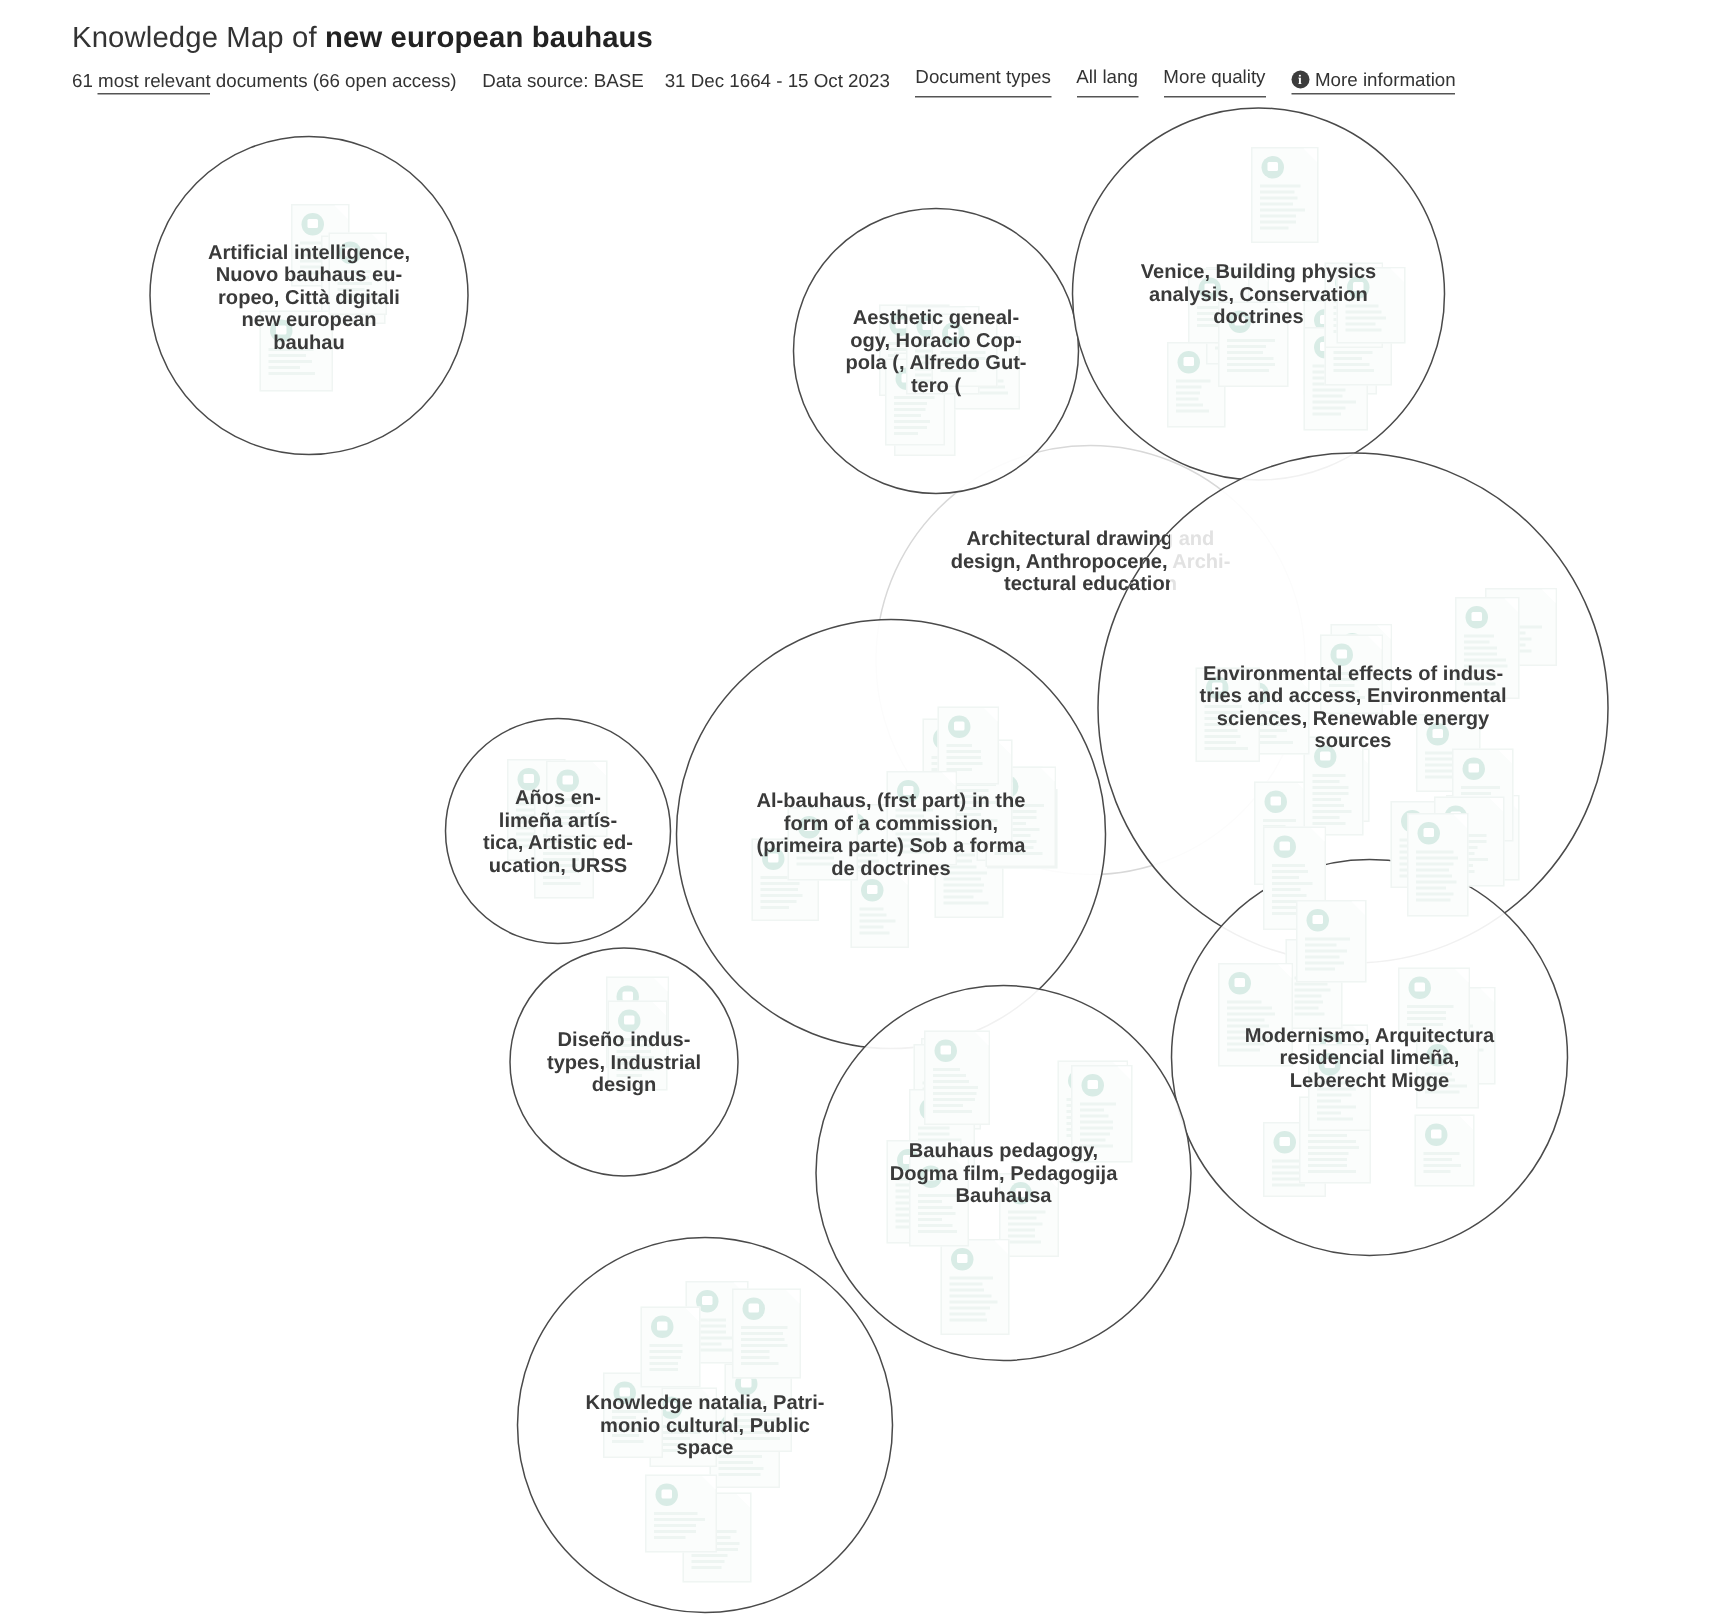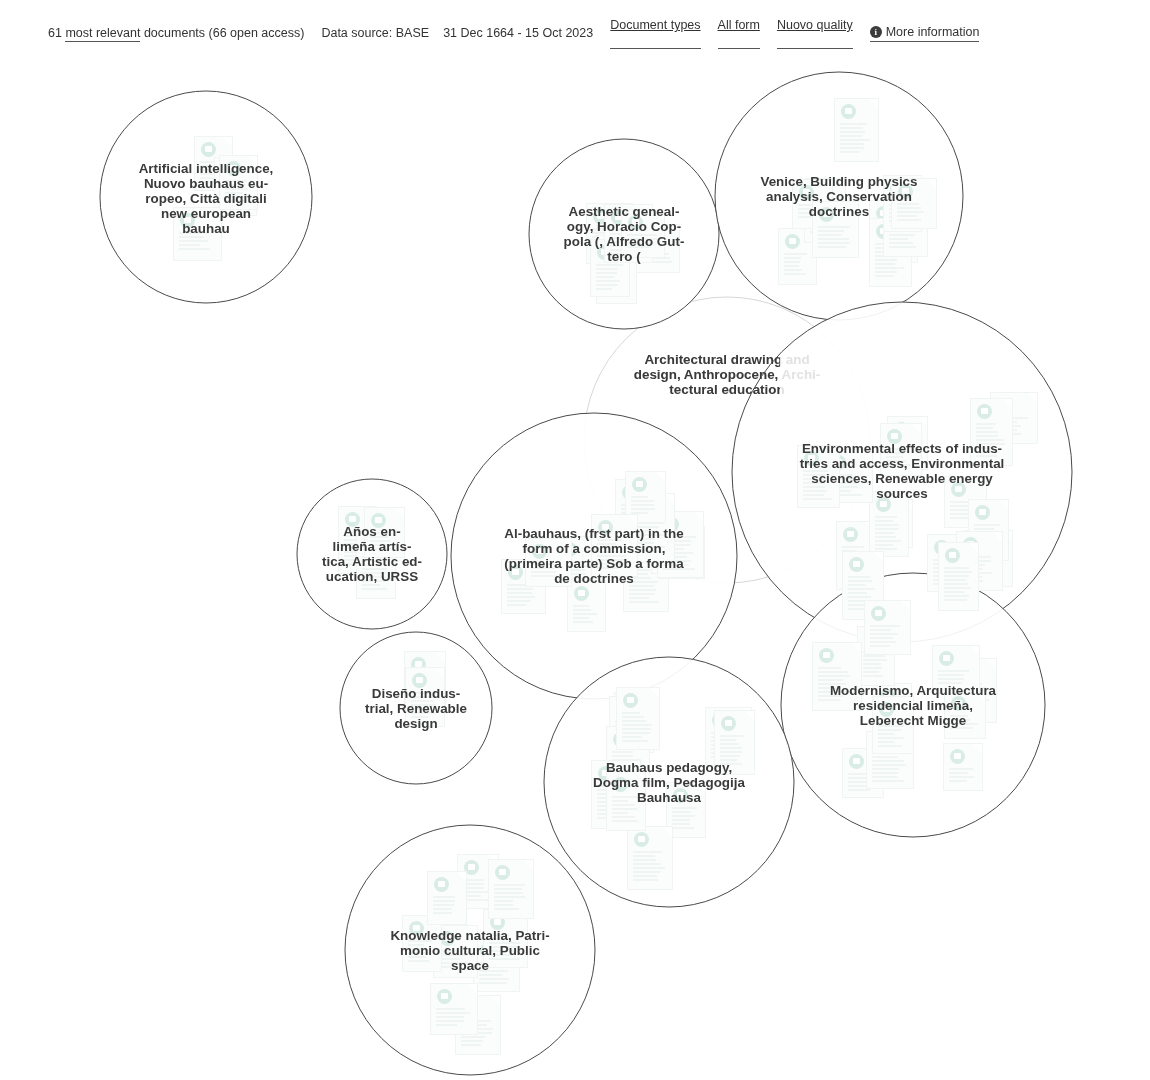--- a/index.html
+++ b/index.html
@@ -43,22 +43,21 @@
     white-space: nowrap;
     line-height: 16px;
     display: flex;
     align-items: center;
   }
   #map-subheader .seg { margin-right: 17px; }
   #map-subheader .seg.tight { margin-right: 14px; }
   .dotted-link {
     border-bottom: 1px solid #555;
     cursor: pointer;
-    padding-bottom: 15px;
-    text-decoration: underline;
+    padding-bottom: 5px;
   }
   .underlined-inline {
     border-bottom: 1px solid #555;
     padding-bottom: 1px;
   }
   #more-information-link {
     display: inline-flex;
     align-items: center;
     gap: 4px;
     border-bottom: 1px solid #555;
@@ -163,31 +162,34 @@
     display: block;
     height: 2px;
     margin-bottom: 2px;
     background: #eef5f2;
   }
 </style>
 </head>
 <body>
 
 <div id="knowledge-map-header">
+  <div id="map-title">
+    <span>Knowledge Map of </span><span class="query-term">new european bauhaus</span>
+  </div>
   <div id="map-subheader">
     <span class="seg">
       <span>61</span>
       <span class="underlined-inline">most relevant</span>
       <span>documents (66 open access)</span>
     </span>
     <span class="seg tight">Data source: BASE</span>
     <span class="seg">31 Dec 1664 - 15 Oct 2023</span>
     <span class="seg dotted-link">Document types</span>
-    <span class="seg dotted-link">All form</span>
-    <span class="seg dotted-link">Nuovo quality</span>
+    <span class="seg dotted-link">All lang</span>
+    <span class="seg dotted-link">More quality</span>
     <span id="more-information-link">
       <span class="info-icon">i</span>
       <span>More information</span>
     </span>
   </div>
 </div>
 
 <div id="map-canvas">
   <svg id="bubble-svg" width="1150" height="1018">
     <g id="highlight-group">
@@ -1291,21 +1293,21 @@
 tica, Artistic ed-
 ucation, URSS</div>
       <div class="bubble-label" style="left: 594px; top: 494px; width: 272px;">Al-bauhaus, (frst part) in the
 form of a commission,
 (primeira parte) Sob a forma
 de doctrines</div>
       <div class="bubble-label" style="left: 913px; top: 643px; width: 250px;">Modernismo, Arquitectura
 residencial limeña,
 Leberecht Migge</div>
       <div class="bubble-label" style="left: 416px; top: 646px; width: 138px;">Diseño indus-
-trial, Renewable
+types, Industrial
 design</div>
       <div class="bubble-label" style="left: 669px; top: 720px; width: 236px;">Bauhaus pedagogy,
 Dogma film, Pedagogija
 Bauhausa</div>
       <div class="bubble-label" style="left: 470px; top: 888px; width: 236px;">Knowledge natalia, Patri-
 monio cultural, Public
 space</div>
       <div class="label-ghost" style="left: 727px; top: 312px; width: 270px;">Architectural drawing and
 design, Anthropocene, Archi-
 tectural education</div>

